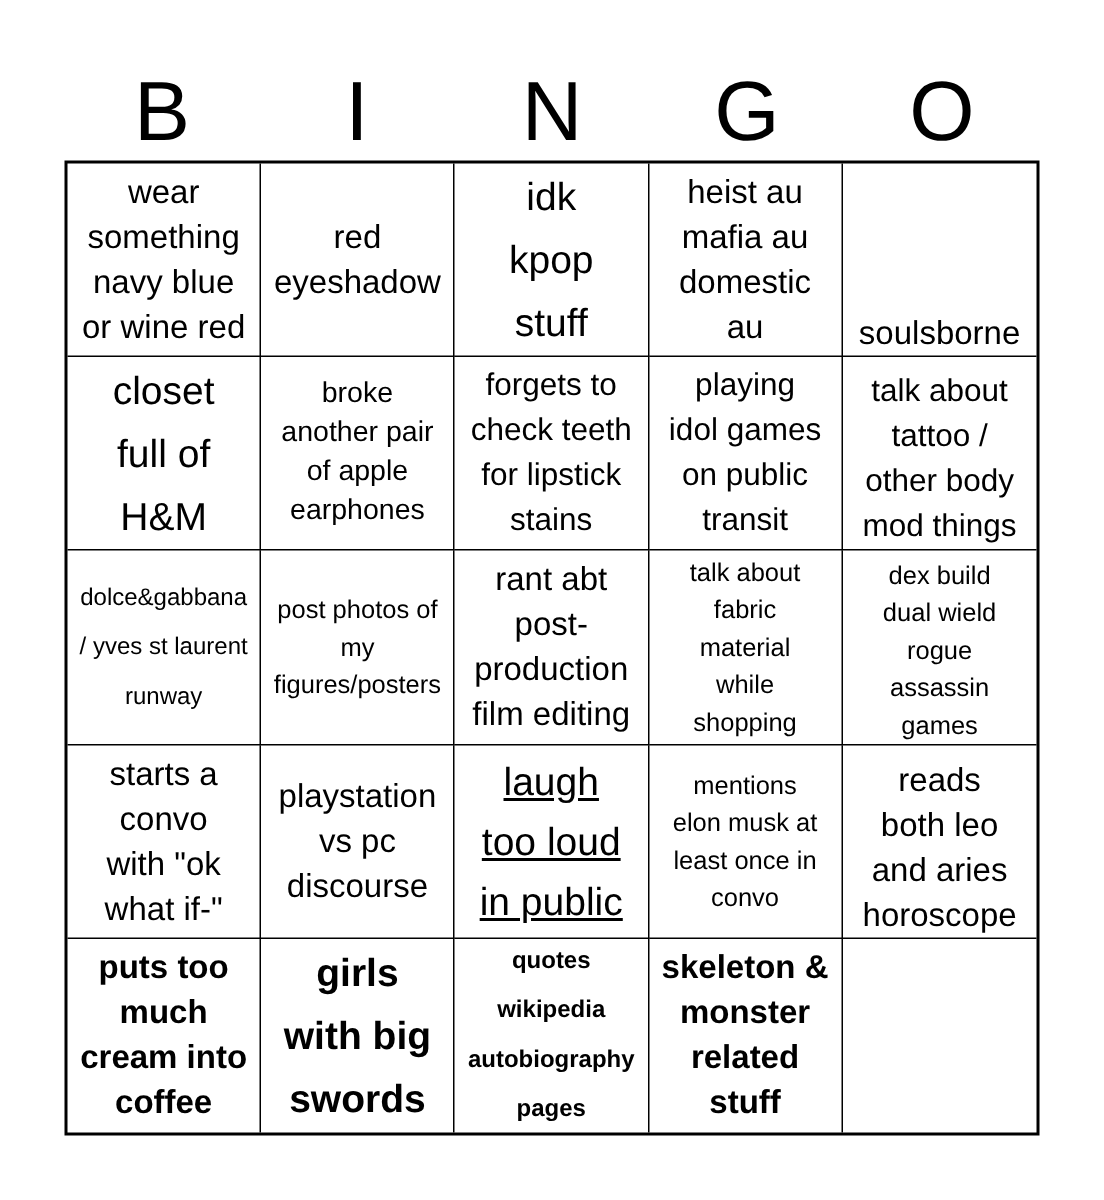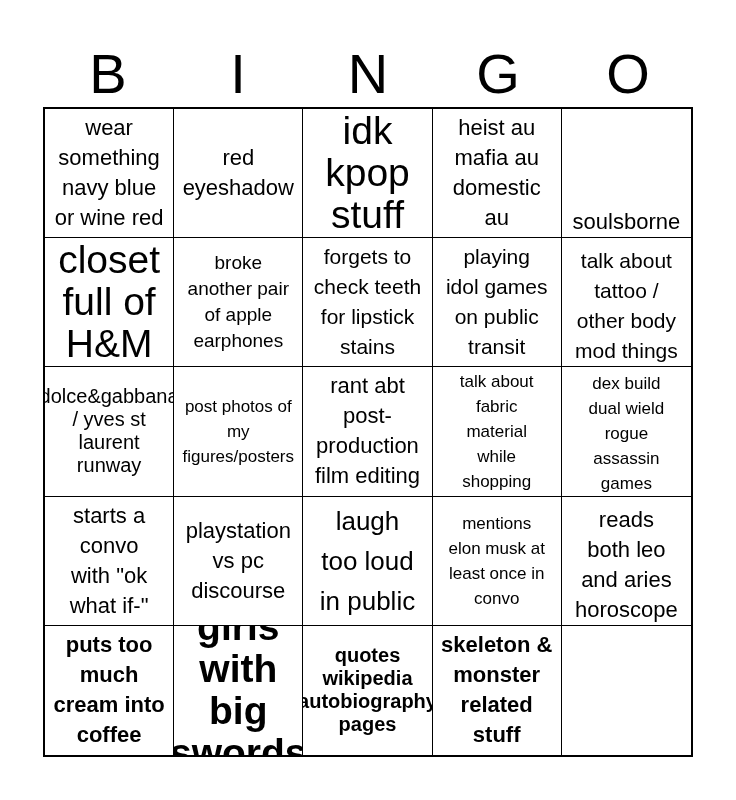--- a/index.html
+++ b/index.html
@@ -10,27 +10,27 @@
     .header span { text-align: center; font-size: 56px; line-height: 68px; font-weight: normal; }
     .board { position: absolute; left: 43px; top: 107px; width: 650px; height: 650px;
              box-sizing: border-box; border: 2px solid #000;
              display: grid; grid-template-columns: repeat(5, 1fr); grid-template-rows: repeat(5, 1fr); }
     .cell { box-sizing: border-box; border-right: 1.5px solid #000; border-bottom: 1.5px solid #000;
             display: flex; align-items: center; justify-content: center; text-align: center;
             padding: 0 2px; overflow: hidden; cursor: pointer; }
     .cell:nth-child(5n) { border-right: none; align-items: flex-end; }
     .cell:nth-child(n+21) { border-bottom: none; font-weight: bold; }
     .cell span { display: block; white-space: pre-line; }
-    .s-xl { font-size: 39px; line-height: 42px; }
-    .s-l  { font-size: 26px; line-height: 40px; }
+    .s-xl { font-size: 26px; line-height: 42px; }
+    .s-l  { font-size: 26px; line-height: 40px; text-decoration: underline; }
     .s-m  { font-size: 22px; line-height: 30px; }
     .s-ms { font-size: 21px; line-height: 30px; }
     .s-s  { font-size: 19px; line-height: 26px; }
     .s-xs { font-size: 17px; line-height: 25px; }
-    .s-xxs{ font-size: 20px; line-height: 23px; }
+    .s-xxs{ font-size: 16px; line-height: 33px; }
   </style>
 </head>
 <body>
 
 <div class="header">
   <span>B</span>
   <span>I</span>
   <span>N</span>
   <span>G</span>
   <span>O</span>

